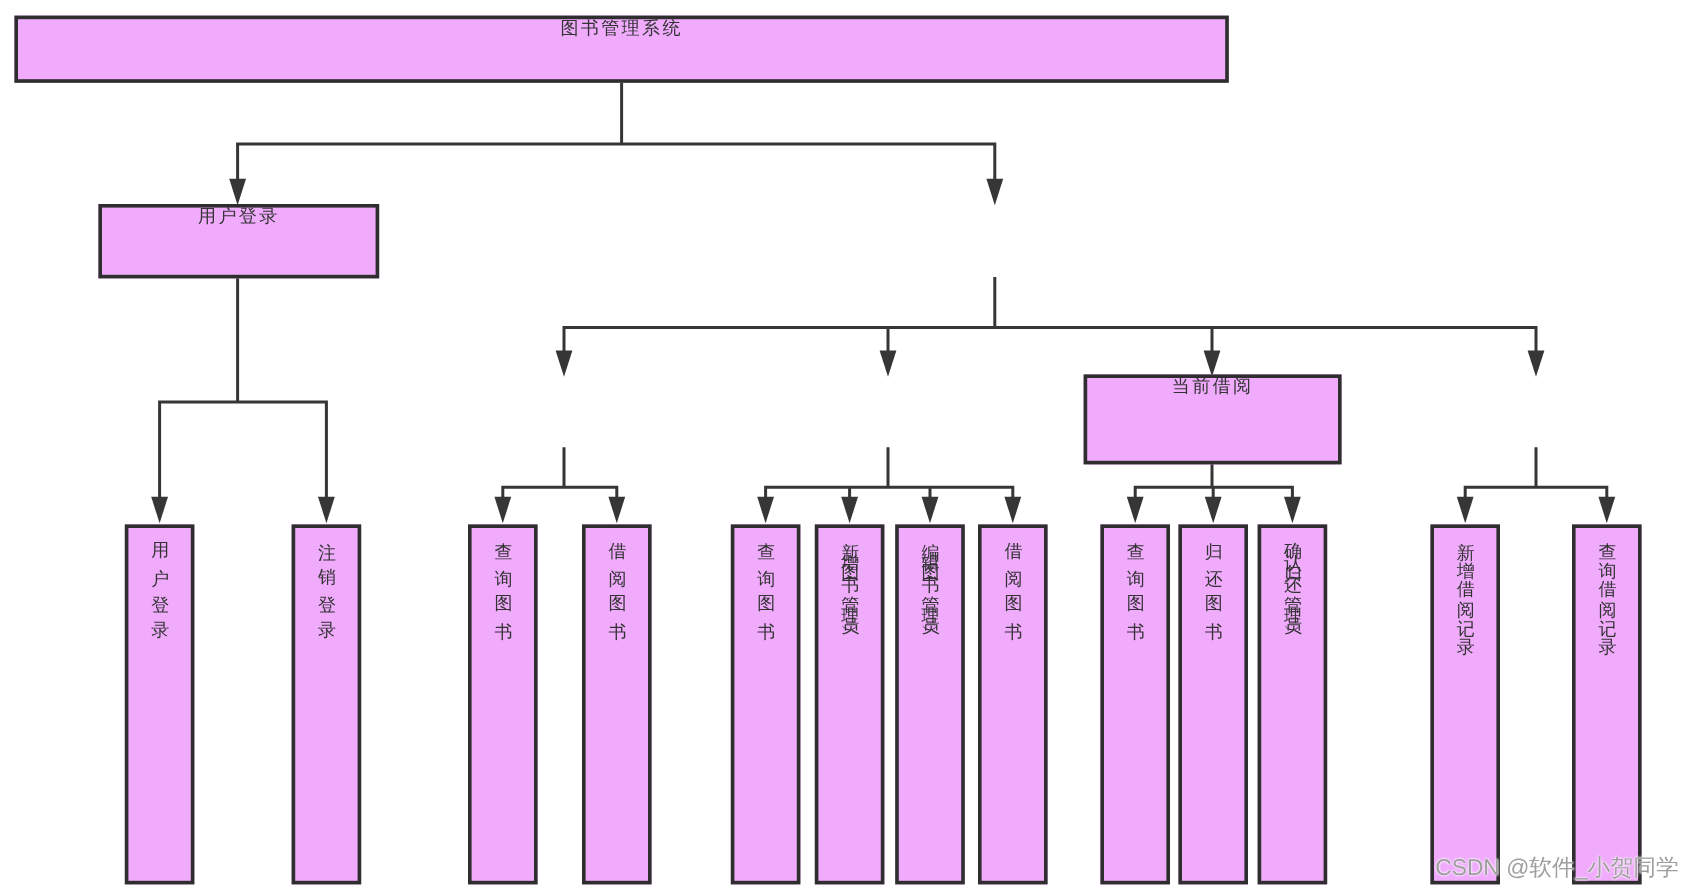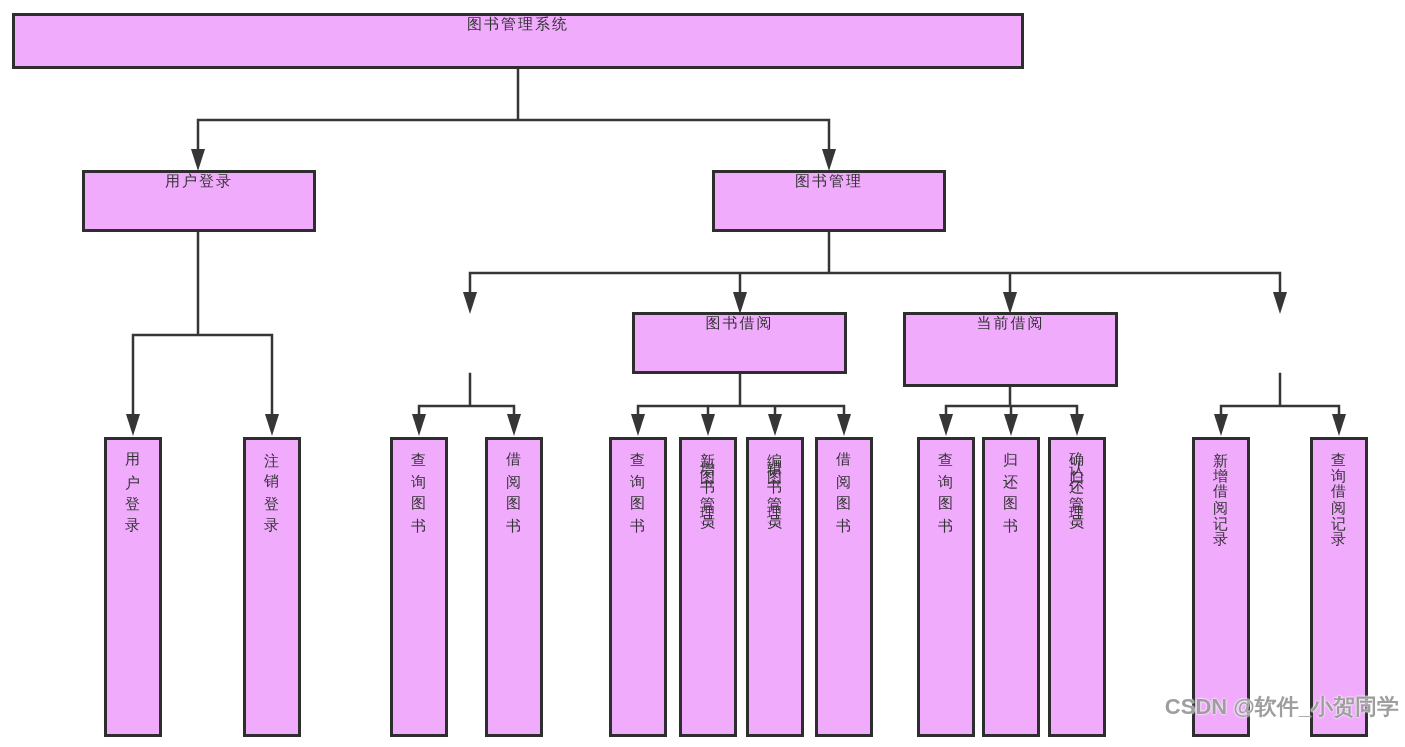--- a/index.html
+++ b/index.html
@@ -14,23 +14,23 @@
     border:3px solid var(--border,#2e2e2e);
     display:flex;align-items:flex-start;justify-content:center;
     font-size:15px;z-index:2;line-height:1;
   }
   .box.h{letter-spacing:2px;}
   .vlabel{writing-mode:vertical-rl;text-orientation:mixed;display:block;}
   .ls4{letter-spacing:22px;}
   .ls6{letter-spacing:16px;}
   .ls9{letter-spacing:9px;}
   .watermark{
-    position:absolute;right:6px;bottom:25px;z-index:3;
-    font-size:22px;color:var(--wm,#9e9e9e);
-    text-shadow:0 0 2px #fff,0 0 2px #fff;white-space:nowrap;font-weight:bold;
+    position:absolute;right:6px;bottom:11px;z-index:3;
+    font-size:19px;color:var(--wm,#9e9e9e);
+    text-shadow:0 0 2px #fff,0 0 2px #fff;white-space:nowrap;
   }
 </style>
 <title>图书管理系统</title></head>
 <body>
 
 <div class="canvas" style="--bg: #ffffff; --border: #2e2e2e; --text: #333333; --wm: #9e9e9e;">
 
   <svg class="connectors" viewBox="0 0 1405 747" xmlns="http://www.w3.org/2000/svg">
     <path d="M518 69 V120 M198 120 H829 M198 120 V152 M829 120 V152
              M198 232 V335 M133 335 H272 M133 335 V418 M272 335 V418
@@ -62,27 +62,21 @@
     </g>
   </svg>
 
   <div class="box h" style="left:12px;top:13px;width:1012px;height:56px">
     <span>图书管理系统</span>
   </div>
 
   <div class="box h" style="left:82px;top:170px;width:234px;height:62px">
     <span>用户登录</span>
   </div>
-  <div class="box h" style="left:712px;top:170px;width:234px;height:62px">
-    <span>图书管理</span>
-  </div>
 
-  <div class="box h" style="left:632px;top:312px;width:215px;height:62px">
-    <span>图书借阅</span>
-  </div>
   <div class="box h" style="left:903px;top:312px;width:215px;height:75px">
     <span>当前借阅</span>
   </div>
 
   <div class="box" style="left:104px;top:437px;width:58px;height:300px">
     <span class="vlabel ls4">用户登录</span>
   </div>
   <div class="box" style="left:243px;top:437px;width:58px;height:300px">
     <span class="vlabel ls4">注销登录</span>
   </div>

